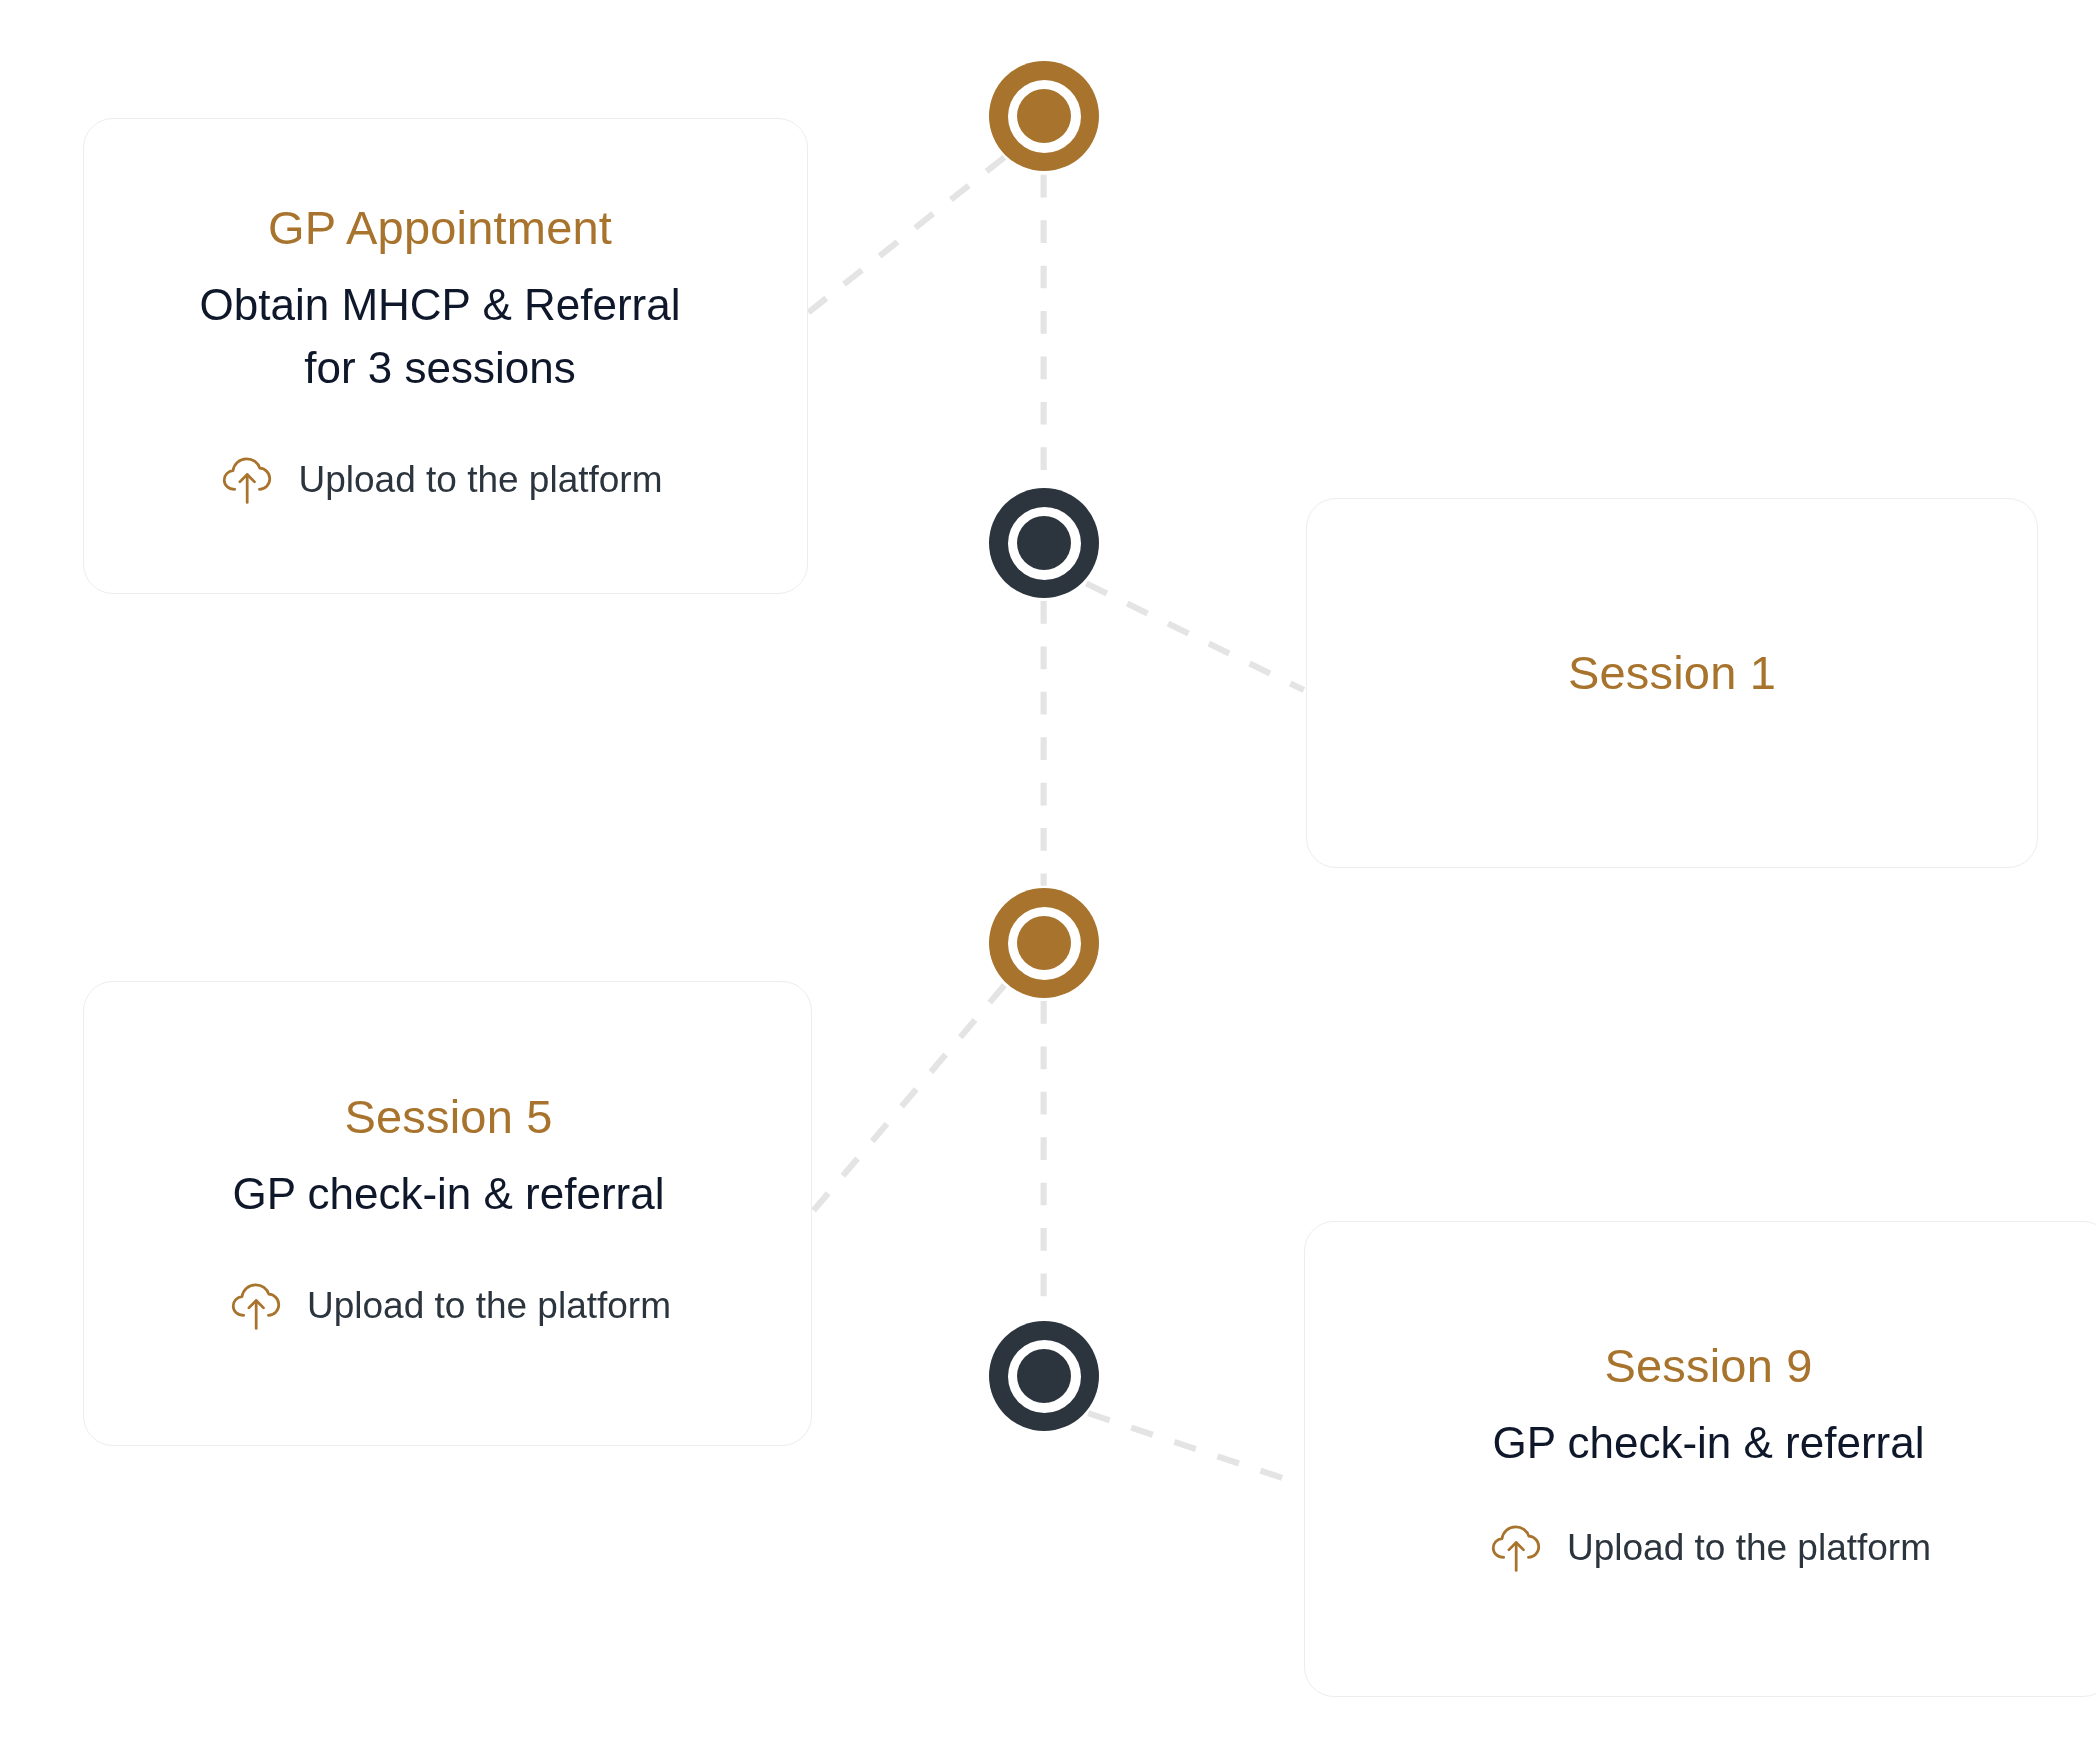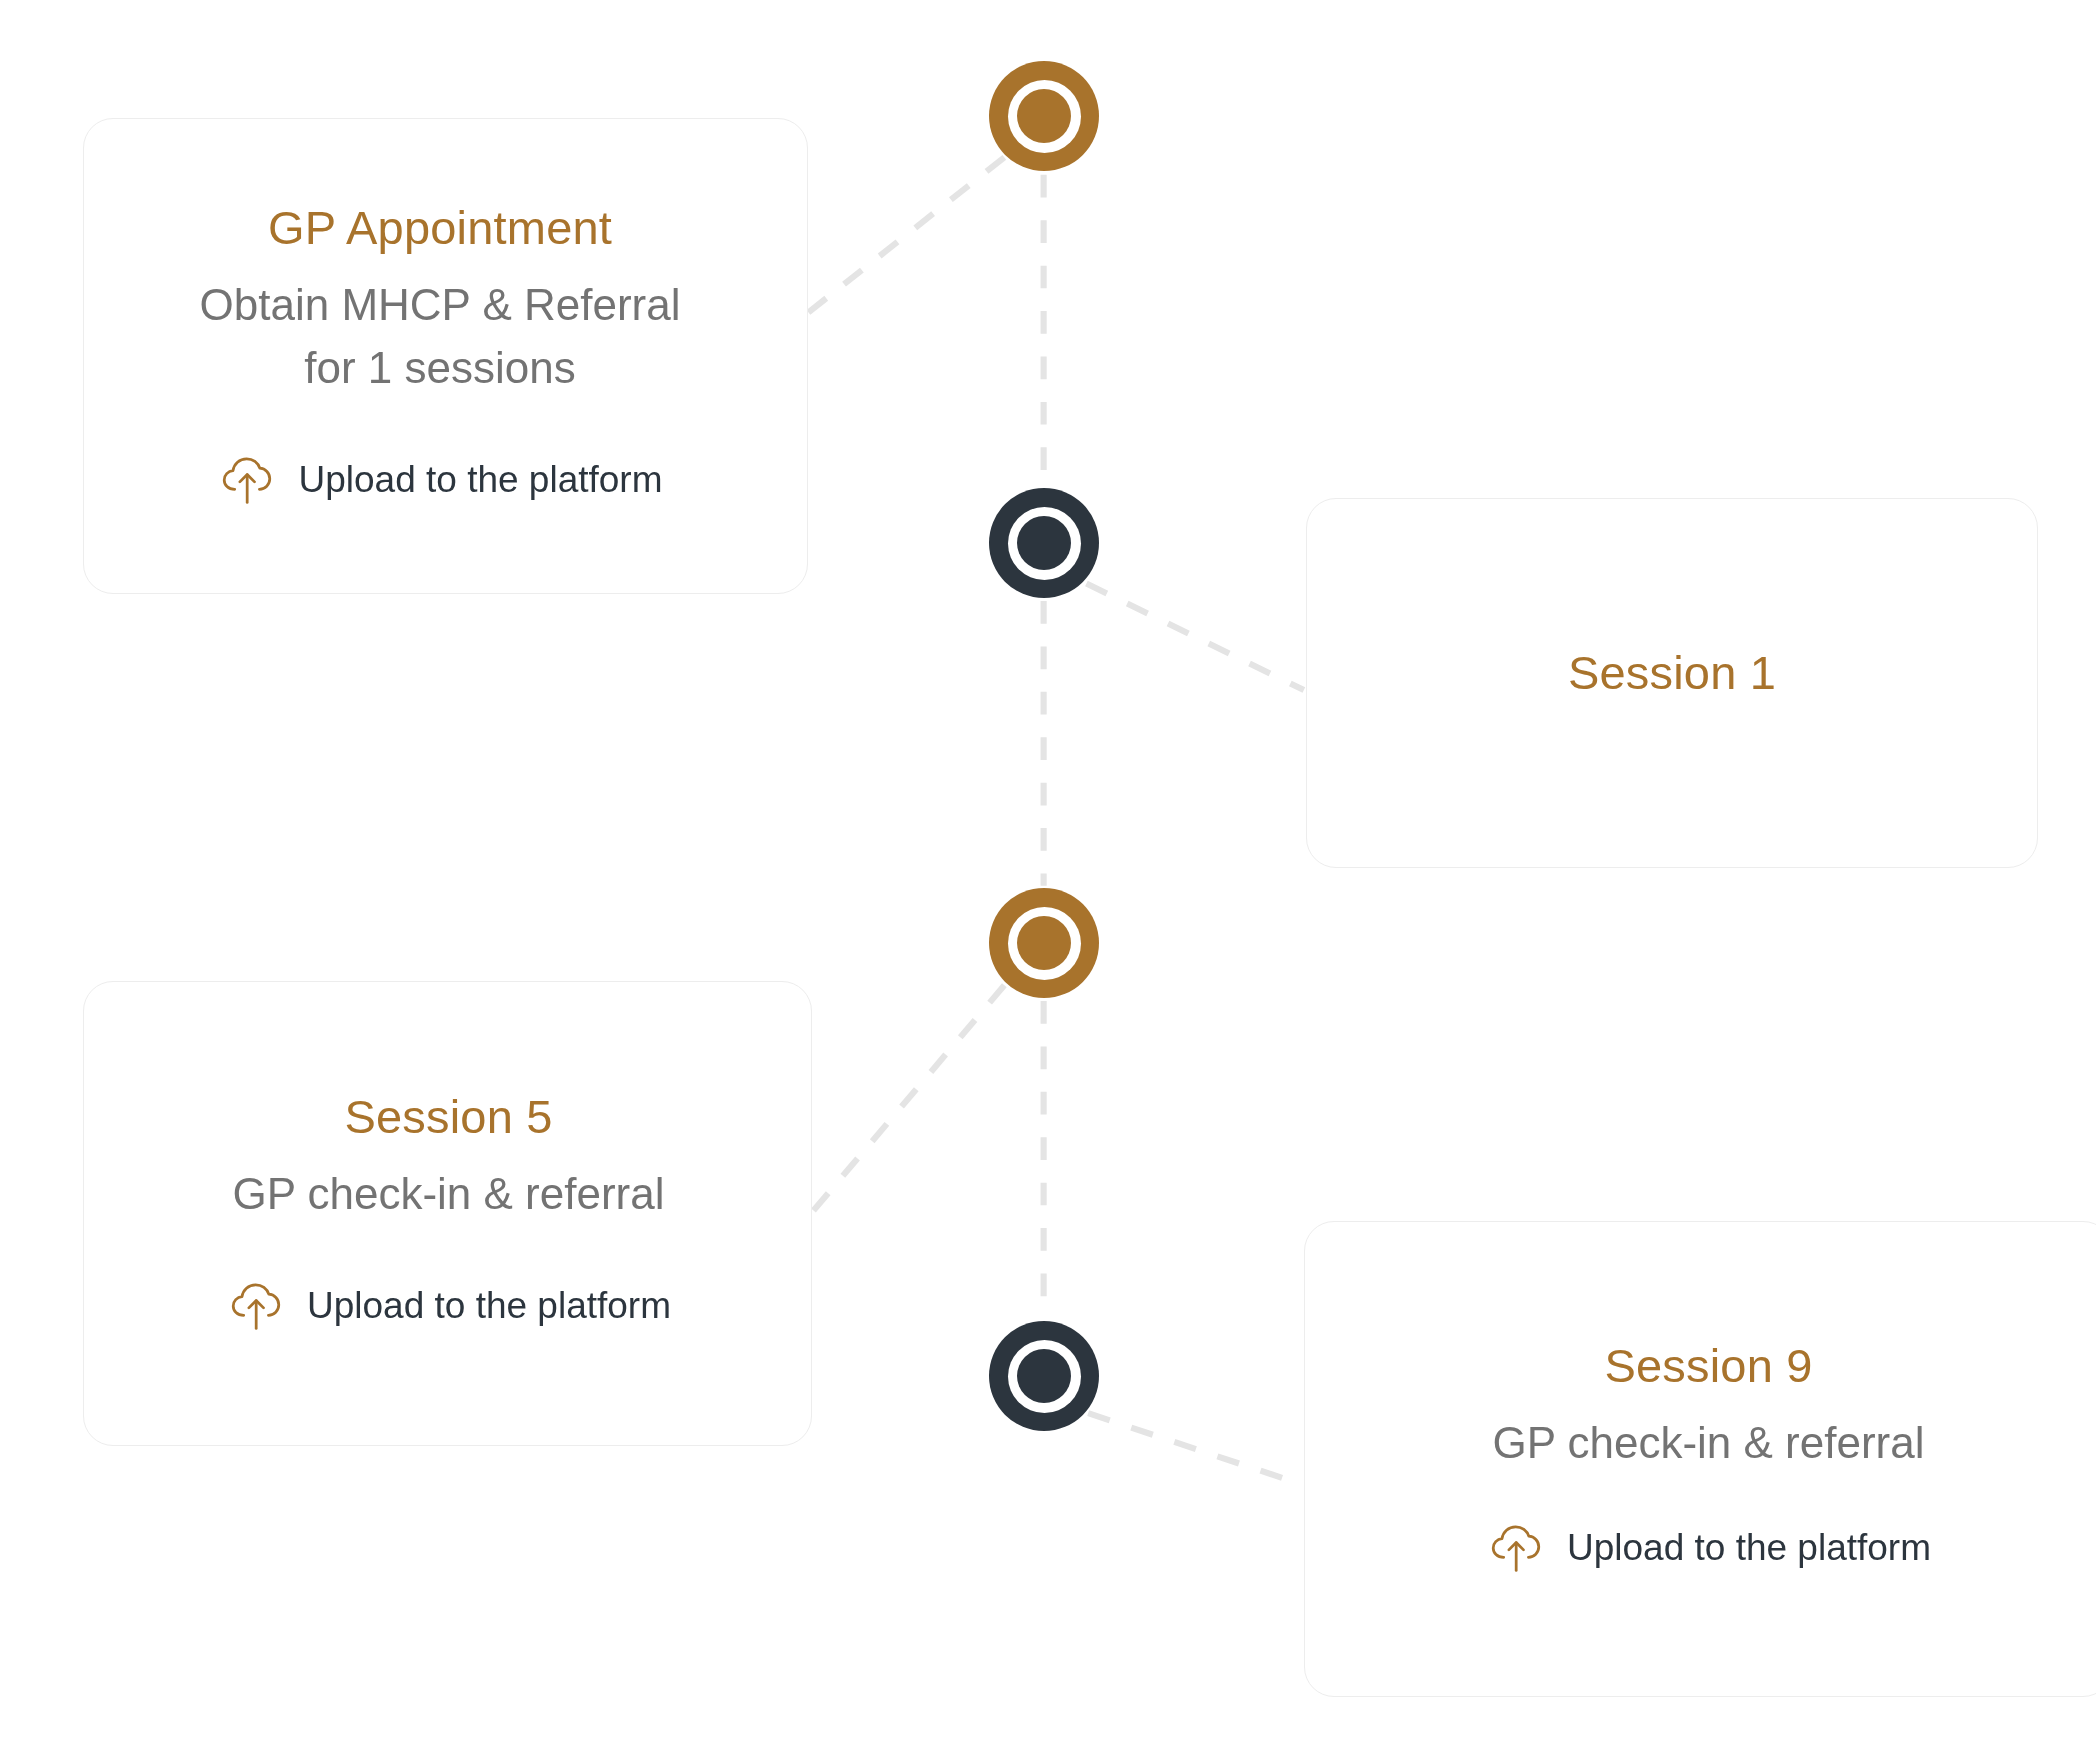--- a/index.html
+++ b/index.html
@@ -76,21 +76,21 @@
     letter-spacing: 0.2px;
     color: #A8732C;
     text-align: center;
     margin: 0 0 19px 0;
     line-height: 1.15;
   }
 
   .card-body {
     font-size: 44px;
     font-weight: 400;
-    color: #737373;
+    color: #0f172a;
     text-align: center;
     line-height: 1.42;
     margin: 0;
     max-width: 664px;
   }
 
   .upload-row {
     display: flex;
     flex-direction: row;
     align-items: center;
@@ -172,21 +172,21 @@
   <div class="node node-dark" id="node-4">
     <div class="ring-gap">
       <div class="core core-dark"></div>
     </div>
   </div>
 
   <div class="card" id="card-gp">
     <div class="card-title">GP Appointment</div>
     <div class="card-body">
       <span>Obtain MHCP &amp; Referral</span><br>
-      <span>for 1 sessions</span>
+      <span>for 3 sessions</span>
     </div>
     <div class="upload-row">
       <svg class="upload-icon" viewBox="0 0 48 48" xmlns="http://www.w3.org/2000/svg" fill="none">
         <path d="M13.5 31.5 C8.5 31.5 5.5 28.2 5.5 24.3 C5.5 20.6 8.4 17.5 12.2 17.3 C12.8 12.1 17.2 8.2 22.6 8.2 C27.3 8.2 31.3 11.2 32.6 15.4 C36.9 15.7 40.2 19.2 40.2 23.5 C40.2 27.9 36.7 31.5 32.3 31.5" stroke="#A8732C" stroke-width="2.1" stroke-linecap="round" stroke-linejoin="round"></path>
         <path d="M23 41.5 L23 20.5" stroke="#A8732C" stroke-width="2.1" stroke-linecap="round"></path>
         <path d="M17.4 25.8 L23 20.2 L28.6 25.8" stroke="#A8732C" stroke-width="2.1" stroke-linecap="round" stroke-linejoin="round"></path>
       </svg>
       <span class="upload-label">Upload to the platform</span>
     </div>
   </div>

